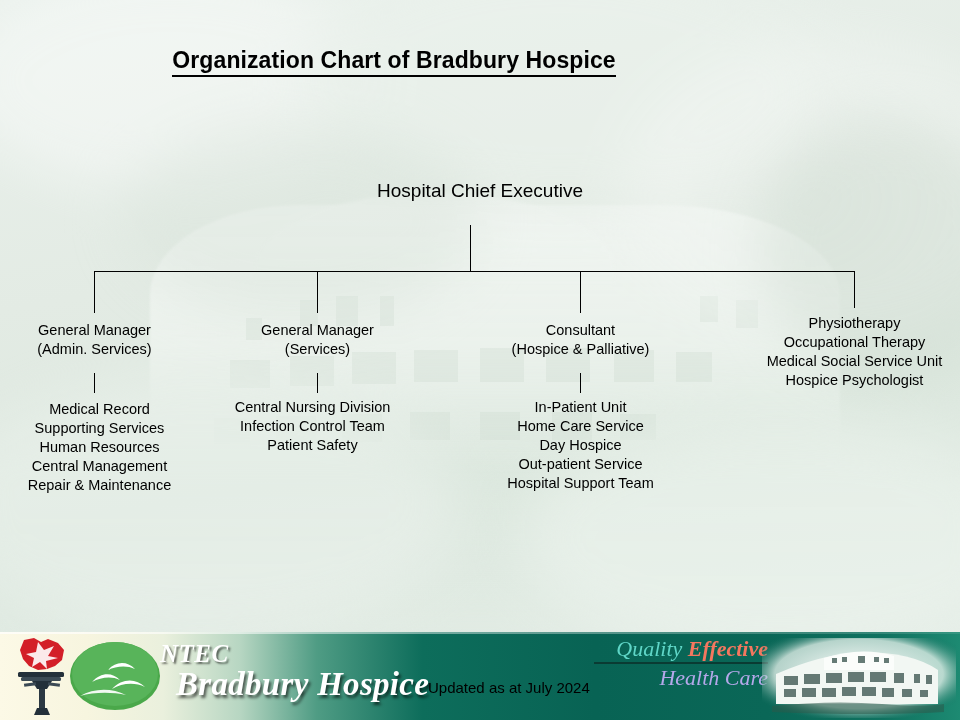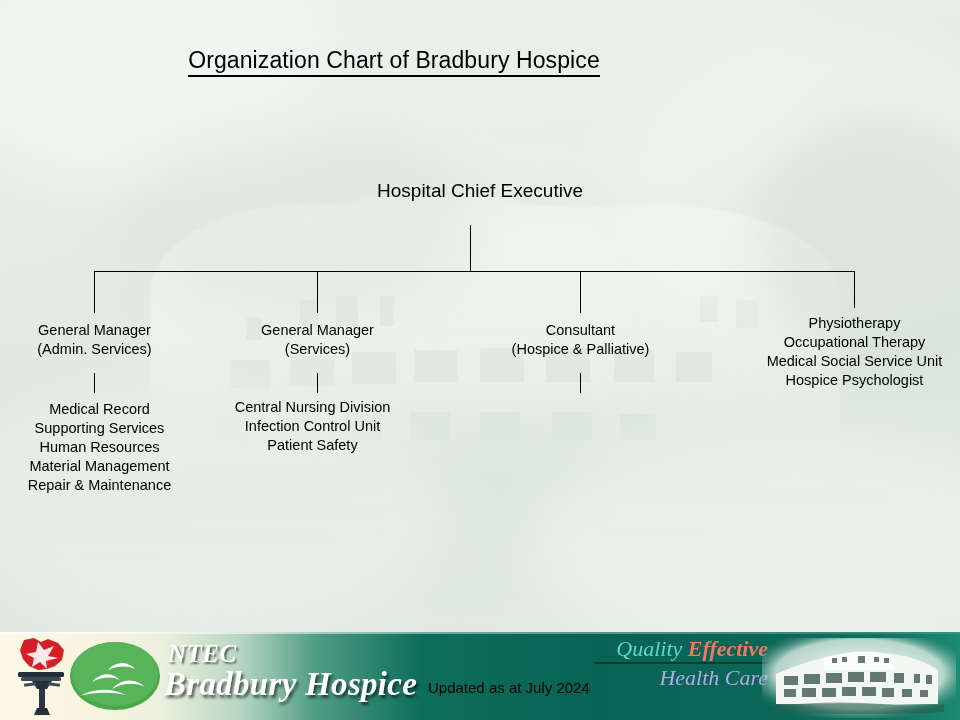--- a/index.html
+++ b/index.html
@@ -81,21 +81,21 @@
     filter: blur(8px);
   }
 
   
   .chart-title {
     position: absolute;
     left: 0; top: 47px;
     width: 788px;
     text-align: center;
     font-size: 23px;
-    font-weight: normal;
+    font-weight: bold;
     color: #000;
     letter-spacing: .1px;
   }
   .chart-title span {
     border-bottom: 2px solid #000;
     padding-bottom: 2px;
   }
 
   
   .org-root {
@@ -172,32 +172,32 @@
     width: 94px; height: 72px;
   }
   .logo-text {
     position: absolute;
     left: 160px; top: 636px;
     width: 270px; height: 80px;
     color: #fff;
   }
   .logo-ntec {
     position: absolute;
-    left: 8px; top: 4px;
+    left: 0; top: 4px;
     font-family: "Liberation Serif", serif;
     font-weight: bold;
     font-style: italic;
     font-size: 25px;
     letter-spacing: .5px;
     color: #ffffff;
     text-shadow: 2px 2px 2px rgba(0,0,0,.55);
   }
   .logo-bradbury {
     position: absolute;
-    left: 4px; top: 30px;
+    left: 16px; top: 30px;
     font-family: "Liberation Serif", serif;
     font-weight: bold;
     font-style: italic;
     font-size: 33px;
     letter-spacing: .3px;
     color: #ffffff;
     text-shadow: 2px 3px 3px rgba(0,0,0,.6);
   }
 
   .updated-text {
@@ -318,30 +318,37 @@
     <span class="ln">Physiotherapy</span>
     <span class="ln">Occupational Therapy</span>
     <span class="ln">Medical Social Service Unit</span>
     <span class="ln">Hospice Psychologist</span>
   </div>
 
   <div class="detail" style="left:0px; top:400px; width:199px;">
     <span class="ln">Medical Record</span>
     <span class="ln">Supporting Services</span>
     <span class="ln">Human Resources</span>
-    <span class="ln">Material Management</span>
+    <span class="ln">Central Management</span>
     <span class="ln">Repair &amp; Maintenance</span>
   </div>
 
   <div class="detail" style="left:213px; top:398px; width:199px;">
     <span class="ln">Central Nursing Division</span>
-    <span class="ln">Infection Control Unit</span>
+    <span class="ln">Infection Control Team</span>
     <span class="ln">Patient Safety</span>
   </div>
 
+  <div class="detail" style="left:481px; top:398px; width:199px;">
+    <span class="ln">In-Patient Unit</span>
+    <span class="ln">Home Care Service</span>
+    <span class="ln">Day Hospice</span>
+    <span class="ln">Out-patient Service</span>
+    <span class="ln">Hospital Support Team</span>
+  </div>
 
   <div class="footer">
     <div class="footer-topline"></div>
   </div>
 
   <svg class="logo-torch" viewBox="0 0 58 80">
     <g>
       <path d="M10 4 L20 2 L27 6 L34 3 L44 7 L50 14 L48 24 L41 30 L33 33 L24 34 L15 30 L9 23 L6 14 Z" fill="#d31f28"></path>
       <path d="M24 6 L30 14 L40 10 L34 20 L44 22 L32 25 L33 33 L26 26 L18 31 L20 22 L12 18 L22 16 Z" fill="#ffffff" opacity=".9"></path>
       <rect x="4" y="36" width="46" height="5" rx="1.5" fill="#23303a"></rect>

